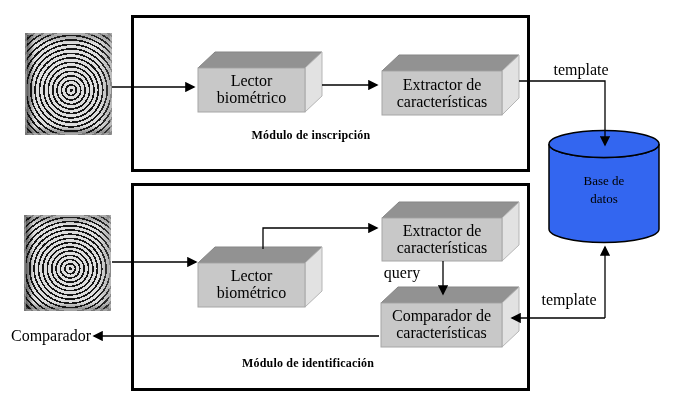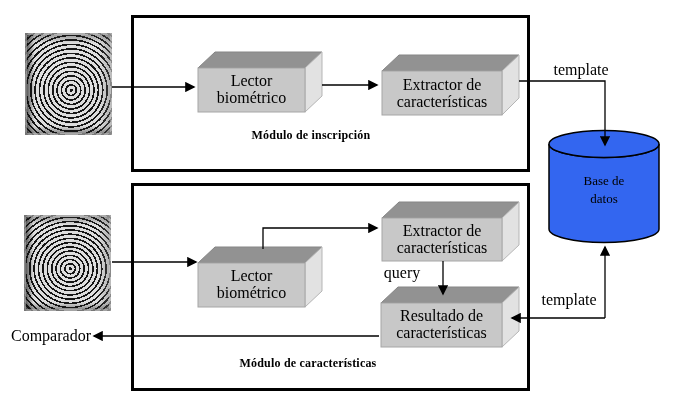--- a/index.html
+++ b/index.html
@@ -100,40 +100,40 @@
     <path d="M519,81 L605,81 L605,145" fill="none" stroke-width="1.3" marker-end="url(#ah)" stroke="#000000"></path>
     <path d="M112,262 L196,262" fill="none" stroke-width="1.3" marker-end="url(#ah)" stroke="#000000"></path>
     <path d="M263,249 L263,228 L377,228" fill="none" stroke-width="1.3" marker-end="url(#ah)" stroke="#000000"></path>
     <path d="M443,261 L443,294" fill="none" stroke-width="1.3" marker-end="url(#ah)" stroke="#000000"></path>
     <path d="M605,318 L605,247" fill="none" stroke-width="1.3" marker-end="url(#ah)" stroke="#000000"></path>
     <path d="M605,318 L512,318" fill="none" stroke-width="1.3" marker-end="url(#ah)" stroke="#000000"></path>
     <path d="M379,336 L94,336" fill="none" stroke-width="1.3" marker-end="url(#ah)" stroke="#000000"></path>
   </svg>
 
   <div class="module-title" id="title-enrollment">Módulo de inscripción</div>
-  <div class="module-title" id="title-identification">Módulo de características</div>
+  <div class="module-title" id="title-identification">Módulo de identificación</div>
 
   <div class="box-label" id="label-lector-enroll">
     <span>Lector</span><br>
     <span>biométrico</span>
   </div>
   <div class="box-label" id="label-extractor-enroll">
     <span>Extractor de</span><br>
     <span>características</span>
   </div>
   <div class="box-label" id="label-lector-ident">
     <span>Lector</span><br>
     <span>biométrico</span>
   </div>
   <div class="box-label" id="label-extractor-ident">
     <span>Extractor de</span><br>
     <span>características</span>
   </div>
   <div class="box-label" id="label-comparador">
-    <span>Resultado de</span><br>
+    <span>Comparador de</span><br>
     <span>características</span>
   </div>
   <div id="label-db">
     <span>Base de</span><br>
     <span>datos</span>
   </div>
 
   <div class="flow-label" id="label-template-top">template</div>
   <div class="flow-label" id="label-template-bottom">template</div>
   <div class="flow-label" id="label-query">query</div>

